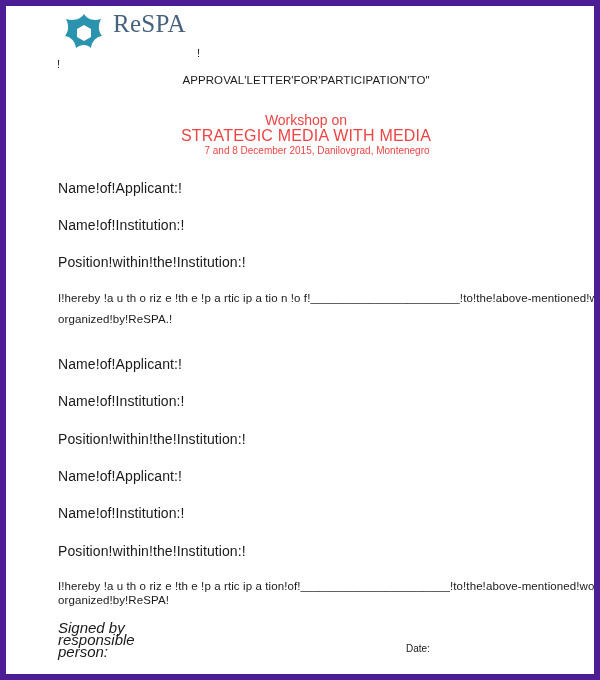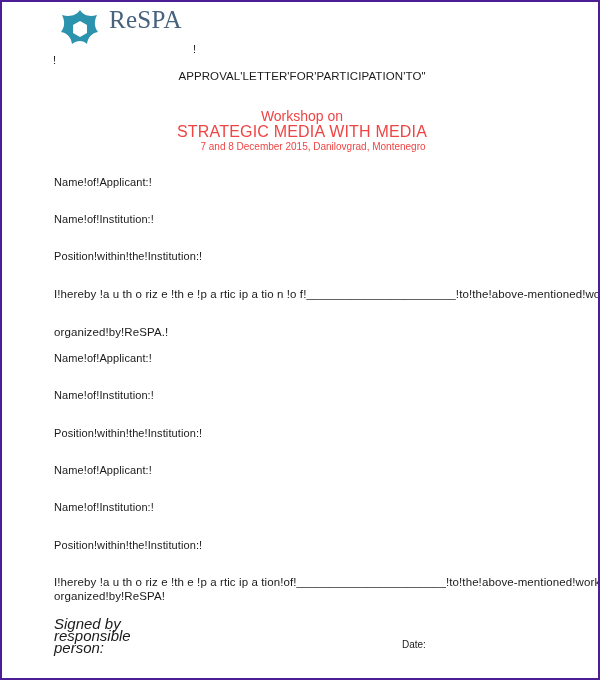--- a/index.html
+++ b/index.html
@@ -11,21 +11,21 @@
   body {
     font-family: "Liberation Sans", sans-serif;
     -webkit-font-smoothing: antialiased;
   }
   #page {
     position: relative;
     width: 600px;
     height: 680px;
     box-sizing: border-box;
     background: #ffffff;
-    border: 2px solid #4c1d95;
+    border: 6px solid #4c1d95;
     overflow: hidden;
   }
 
   
   .logo-block {
     position: absolute;
     left: 55px;
     top: 5px;
     width: 160px;
     height: 48px;
@@ -100,21 +100,21 @@
     top: 139px;
     font-size: 10px;
     font-weight: normal;
     padding-left: 11px;
   }
 
   
   .field-line {
     position: absolute;
     left: 52px;
-    font-size: 11px;
+    font-size: 14px;
     color: #1a1a1a;
     white-space: nowrap;
     letter-spacing: 0.1px;
   }
 
   
   .para-line {
     position: absolute;
     left: 52px;
     font-size: 11.5px;
@@ -180,21 +180,21 @@
 
   <div class="wk-line wk-1">Workshop on</div>
   <div class="wk-line wk-2">STRATEGIC MEDIA WITH MEDIA</div>
   <div class="wk-line wk-3">7 and 8 December 2015, Danilovgrad, Montenegro</div>
 
   <div class="field-line" style="top:174px">Name!of!Applicant:!</div>
   <div class="field-line" style="top:211px">Name!of!Institution:!</div>
   <div class="field-line" style="top:248px">Position!within!the!Institution:!</div>
 
   <div class="para-line para-clip" style="top:286px">I!hereby !a u th o riz e !th e !p a rtic ip a tio n !o f!_______________________!to!the!above-mentioned!work</div>
-  <div class="para-line" style="top:324px">organized!by!ReSPA.!</div>
+  <div class="para-line" style="top:307px">organized!by!ReSPA.!</div>
 
   <div class="field-line" style="top:350px">Name!of!Applicant:!</div>
   <div class="field-line" style="top:387px">Name!of!Institution:!</div>
   <div class="field-line" style="top:425px">Position!within!the!Institution:!</div>
 
   <div class="field-line" style="top:462px">Name!of!Applicant:!</div>
   <div class="field-line" style="top:499px">Name!of!Institution:!</div>
   <div class="field-line" style="top:537px">Position!within!the!Institution:!</div>
 
   <div class="para-line para-clip" style="top:574px">I!hereby !a u th o riz e !th e !p a rtic ip a tion!of!_______________________!to!the!above-mentioned!works</div>

